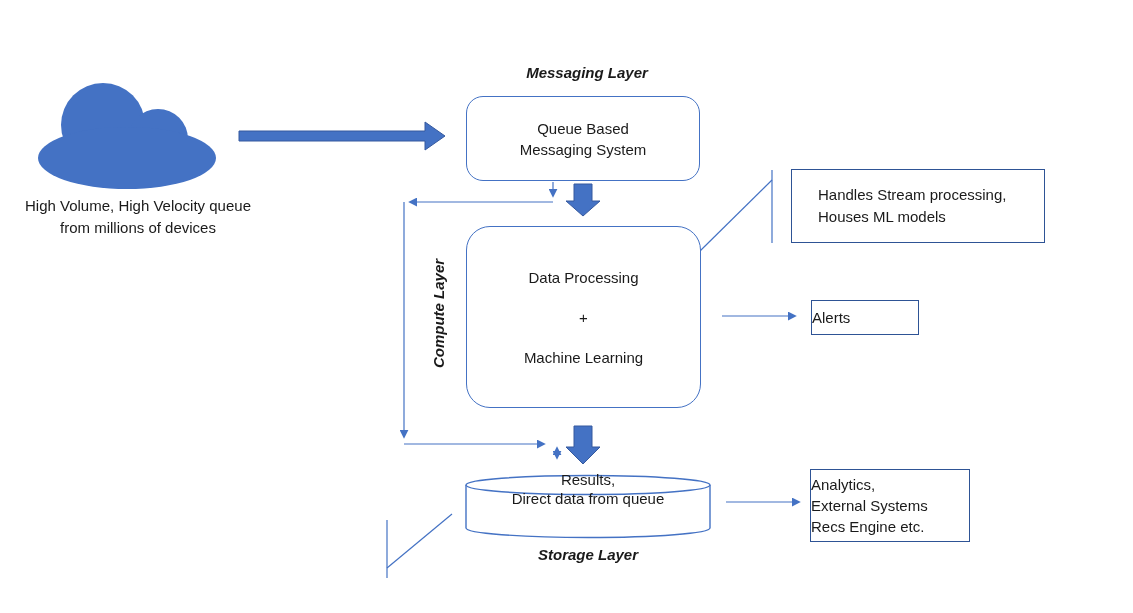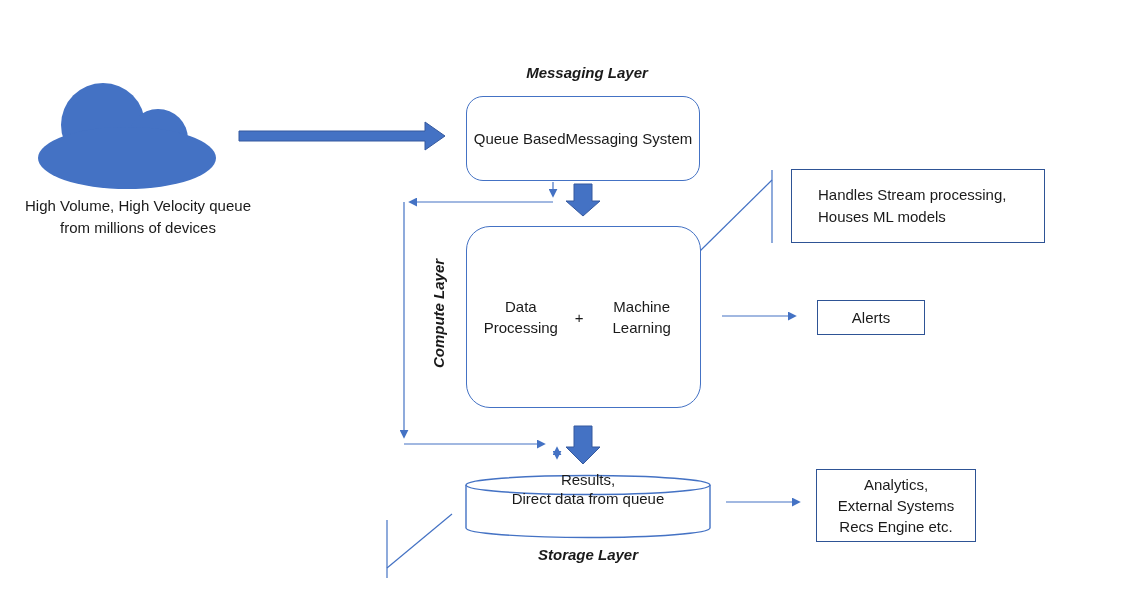--- a/index.html
+++ b/index.html
@@ -6,28 +6,28 @@
   .canvas{
     position:relative;width:1133px;height:613px;background:#fff;overflow:hidden;
     font-family:"Liberation Sans",sans-serif;color:#1a1a1a;
   }
   .abs{position:absolute;}
   svg.layer{position:absolute;left:0;top:0;width:1133px;height:613px;pointer-events:none;}
   .txt{font-size:15px;line-height:21px;}
   .center{text-align:center;}
   .layer-label{font-size:15px;font-style:italic;font-weight:600;white-space:nowrap;}
   .round-box{
-    border:1.4px solid #4472C4;background:#fff;display:flex;flex-direction:row;
+    border:1.4px solid #4472C4;background:#fff;display:flex;flex-direction:column;
     align-items:center;justify-content:center;text-align:center;
   }
   .sq-box{
     border:1.5px solid #2E5395;background:#fff;display:flex;flex-direction:column;
     justify-content:center;
   }
-  .sq-box.centered{align-items:center;text-align:center;margin-left:6px;}
+  .sq-box.centered{align-items:flex-start;text-align:center;}
   .sq-box.leftpad{padding-left:26px;}
   .line{display:block;}
 </style>
 </head>
 <body>
 
 <div class="canvas">
 
   <svg class="layer" viewBox="0 0 1133 613">
     <defs>

